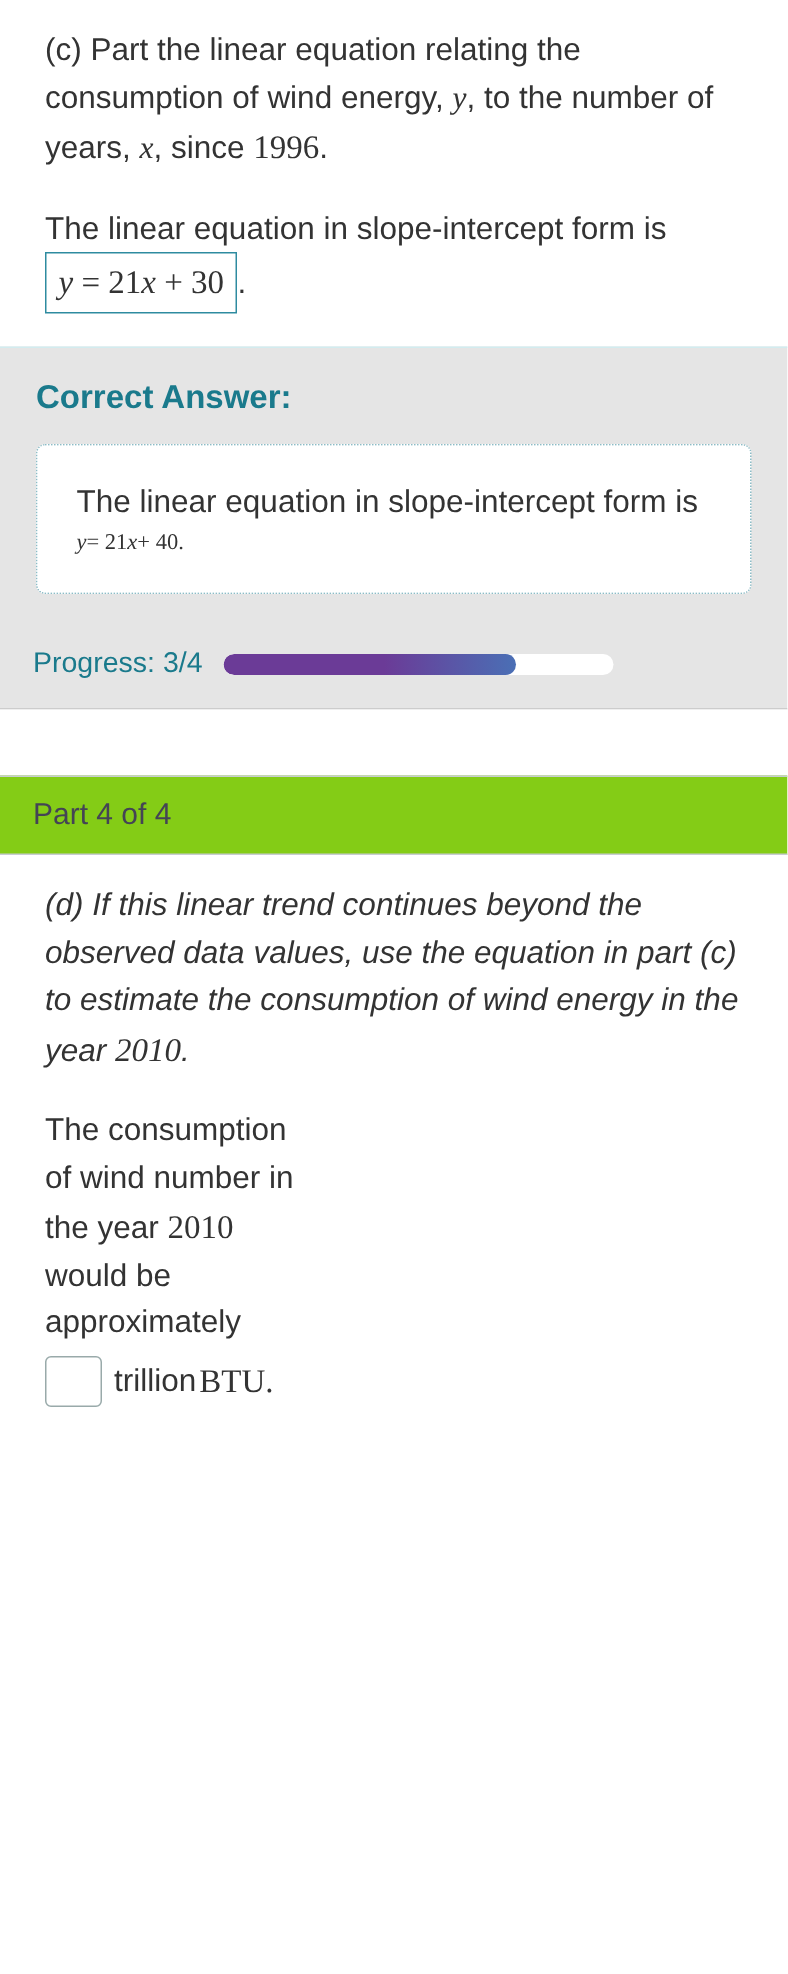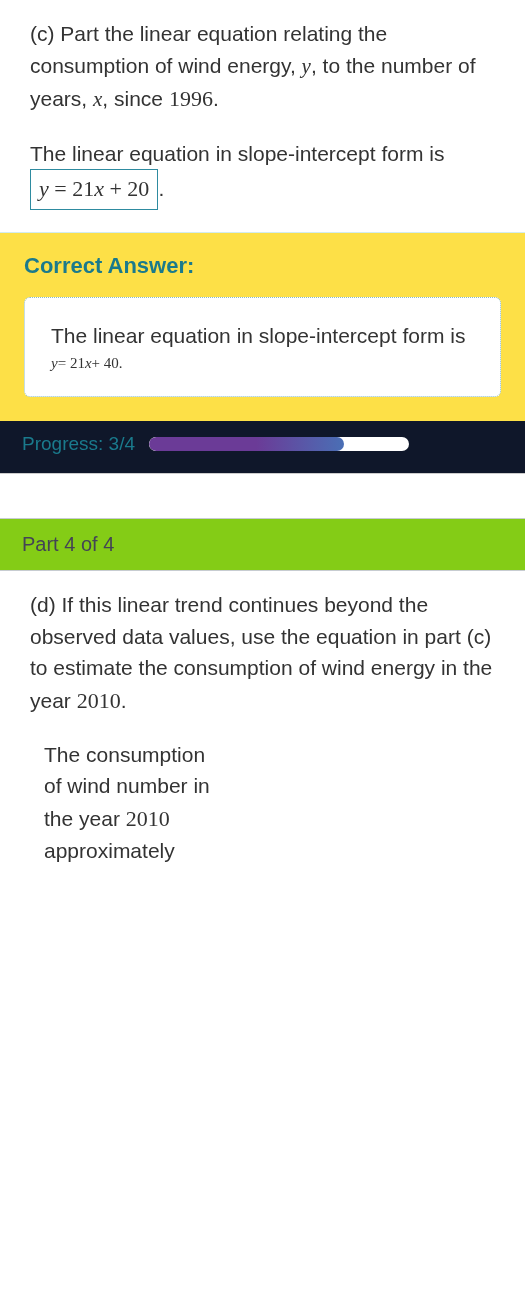--- a/index.html
+++ b/index.html
@@ -4,44 +4,44 @@
 <style>
   * { box-sizing: border-box; margin: 0; padding: 0; }
   html, body { width: 525px; font-family: "Segoe UI", Arial, sans-serif; color: #333; background: #fff; }
   .section { padding: 18px 20px 22px 30px; }
   .q-text { font-size: 21px; line-height: 1.5; color: #333; }
   .var { font-family: "Times New Roman", Georgia, serif; font-style: italic; }
   .num-year { font-family: "Times New Roman", Georgia, serif; font-size: 22px; }
   .answer-line { font-size: 21px; margin-top: 22px; line-height: 1.5; }
   .boxed { display: inline-block; border: 1.5px solid #2e8ba0; padding: 2px 8px 4px 8px; font-family: "Times New Roman", Georgia, serif; font-size: 22px; vertical-align: baseline; }
   .boxed .var { font-style: italic; }
-  .correct-block { background: #fde047; padding: 20px 24px 24px 24px; border-top: 1px solid #d2ecef; }
+  .correct-block { background: #e5e5e5; padding: 20px 24px 24px 24px; border-top: 1px solid #d2ecef; }
   .correct-title { color: #1a7a8c; font-weight: 700; font-size: 22px; margin-bottom: 18px; }
   .correct-box { background: #fff; border: 1.5px dotted #8cbcc6; border-radius: 6px; padding: 22px 26px; font-size: 21px; line-height: 1.5; color: #333; }
   .eq { font-family: "Times New Roman", Georgia, serif; font-size: 15px; }
-  .progress-row { background: #0f172a; padding: 12px 22px 18px 22px; display: flex; align-items: center; gap: 14px; border-bottom: 1px solid #ccc; }
+  .progress-row { background: #e5e5e5; padding: 12px 22px 18px 22px; display: flex; align-items: center; gap: 14px; border-bottom: 1px solid #ccc; }
   .progress-label { color: #1a7a8c; font-size: 19px; }
   .progress-bar { flex: 0 0 260px; height: 14px; background: #fff; border-radius: 7px; overflow: hidden; position: relative; }
   .progress-fill { height: 100%; width: 75%; border-radius: 7px; background: linear-gradient(90deg, #6b3b97 0%, #6b3b97 55%, #4a6fb5 100%); }
   .gap { height: 44px; background: #fff; }
   .part-header { background: #84cc16; padding: 14px 22px; font-size: 20px; color: #445; border-top: 1px solid #c7ccd1; border-bottom: 1px solid #c7ccd1; }
-  .answer-block { padding: 0 20px 24px 30px; margin-left: 14px; }
+  .answer-block { padding: 0 20px 24px 30px; }
   .input-box { display: inline-block; width: 38px; height: 34px; border: 1.5px solid #9aa; border-radius: 4px; background: #fff; vertical-align: middle; margin-right: 6px; }
   .unit-line { font-size: 21px; display: flex; align-items: center; gap: 2px; margin-top: 6px; }
   .serif { font-family: "Times New Roman", Georgia, serif; font-size: 22px; }
 </style>
 </head>
 <body>
 
 <div class="section">
   <p class="q-text">
     <span>(c) Part the linear equation relating the consumption of wind energy, </span><span class="var">y</span><span>, to the number of years, </span><span class="var">x</span><span>, since </span><span class="num-year">1996</span><span>.</span>
   </p>
   <p class="answer-line">
-    <span>The linear equation in slope-intercept form is </span><span class="boxed"><span class="var">y</span><span> = 21</span><span class="var">x</span><span> + 20</span></span><span>.</span>
+    <span>The linear equation in slope-intercept form is </span><span class="boxed"><span class="var">y</span><span> = 21</span><span class="var">x</span><span> + 30</span></span><span>.</span>
   </p>
 </div>
 
 <div class="correct-block">
   <div class="correct-title">Correct Answer:</div>
   <div class="correct-box">
     <div>The linear equation in slope-intercept form is</div>
     <div class="eq">
       <span class="var">y</span><span>= 21</span><span class="var">x</span><span>+ 40.</span>
     </div>
@@ -52,26 +52,32 @@
   <span class="progress-label">Progress: 3/4</span>
   <div class="progress-bar">
     <div class="progress-fill" style="width:75%"></div>
   </div>
 </div>
 
 <div class="gap"></div>
 
 <div class="part-header">Part 4 of 4</div>
 
-<div class="section" style="">
+<div class="section" style="font-style:italic;">
   <p class="q-text">
     <span>(d) If this linear trend continues beyond the observed data values, use the equation in part (c) to estimate the consumption of wind energy in the year </span><span class="num-year">2010</span><span>.</span>
   </p>
 </div>
 
 <div class="answer-block">
   <p class="q-text">The consumption</p>
   <p class="q-text">of wind number in</p>
   <p class="q-text">
     <span>the year </span><span class="num-year">2010</span>
   </p>
+  <p class="q-text">would be</p>
   <p class="q-text">approximately</p>
+  <div class="unit-line">
+    <span class="input-box"></span>
+    <span> trillion </span>
+    <span class="serif">BTU.</span>
+  </div>
 </div>
 
 </body></html>

